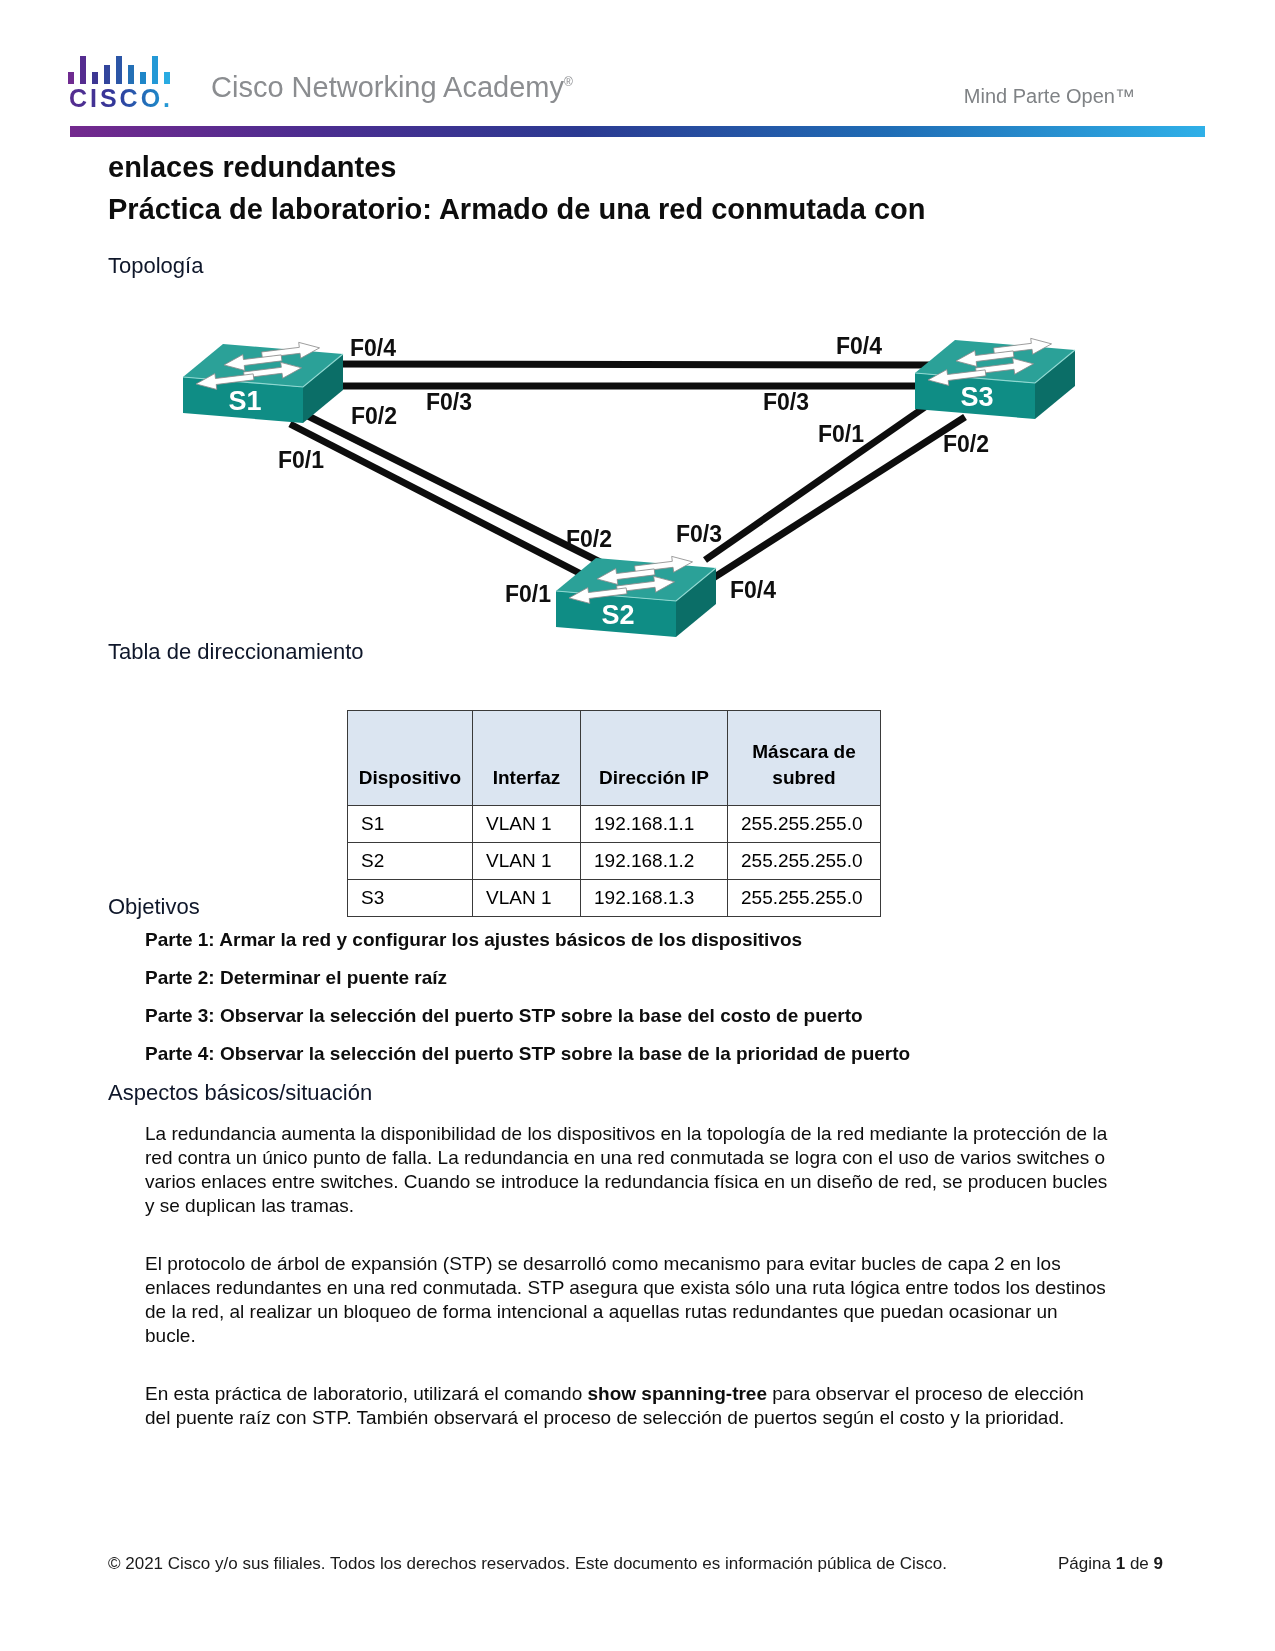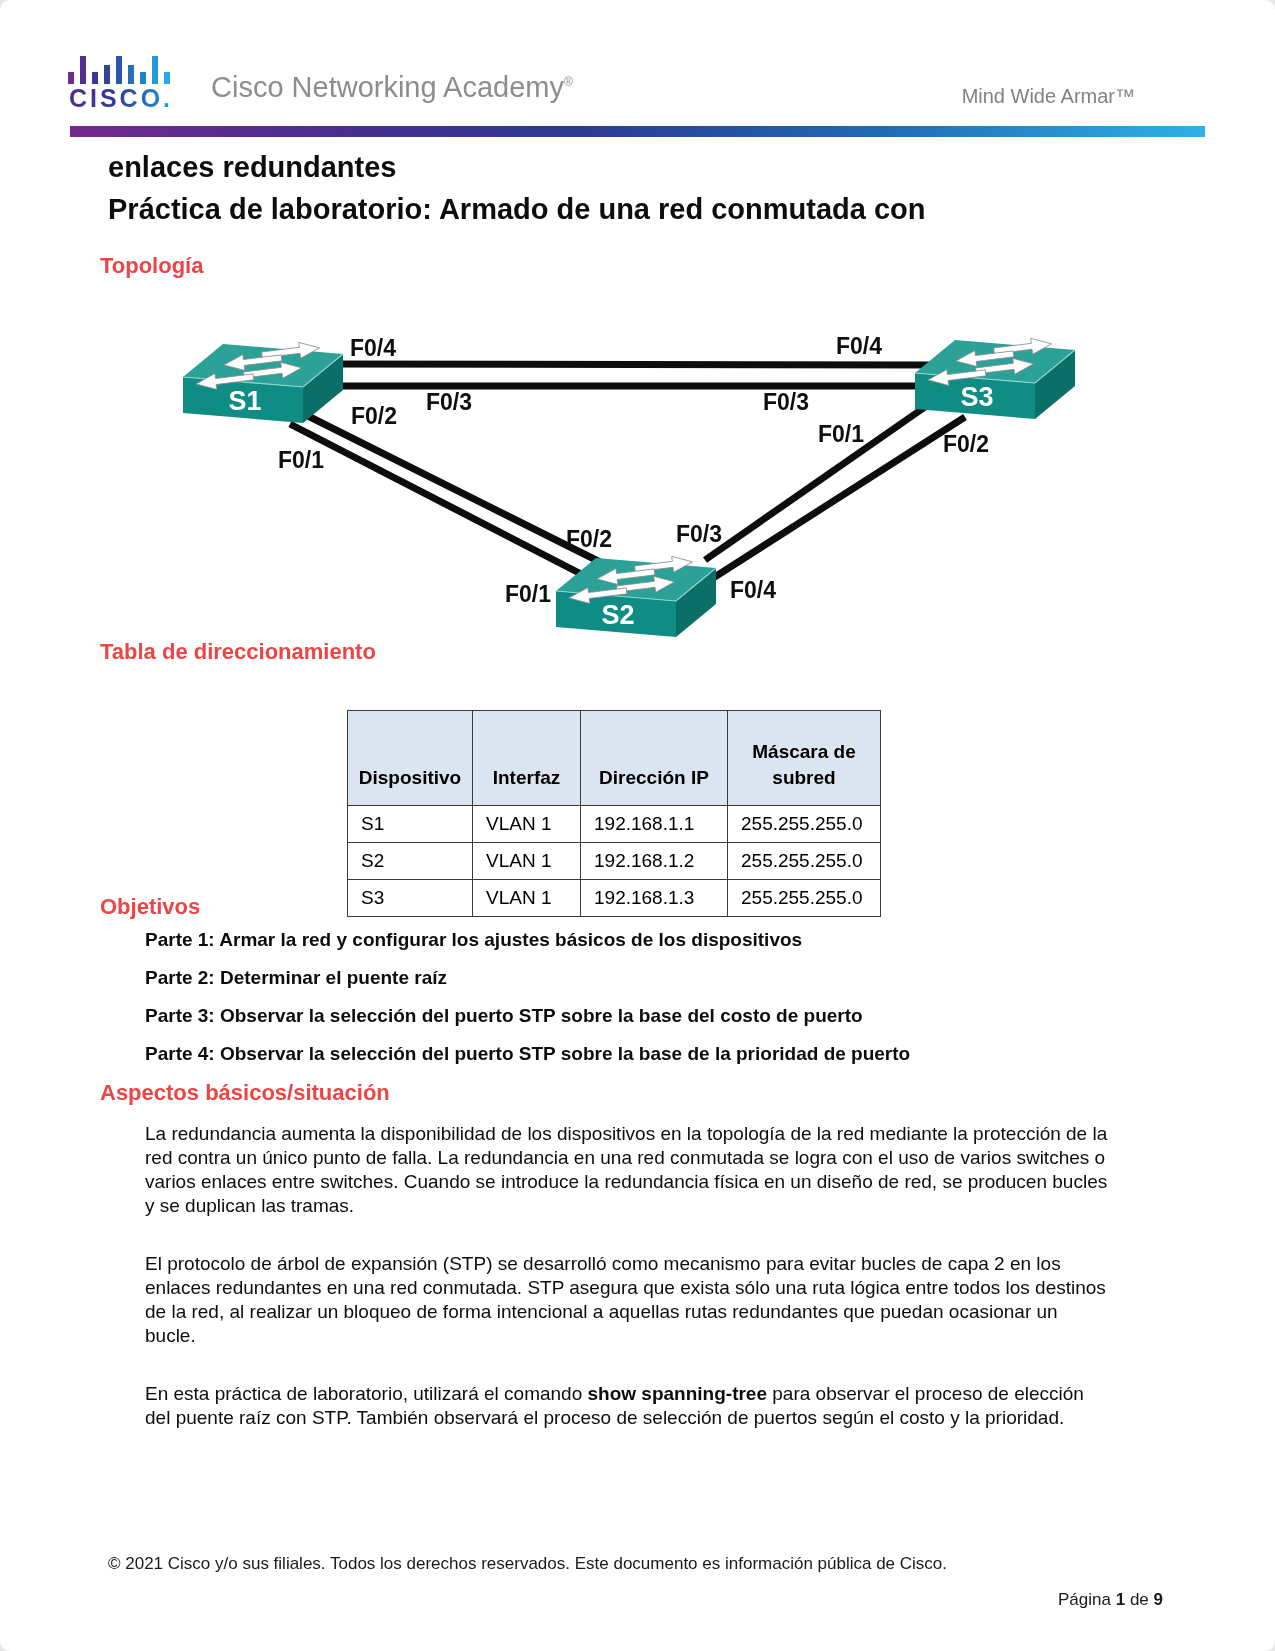--- a/index.html
+++ b/index.html
@@ -1,19 +1,19 @@
 <!DOCTYPE html>
 <html><head>
 <meta charset="utf-8">
 <style>
   * { margin:0; padding:0; box-sizing:border-box; }
   body { background:#e8e8e8; font-family:"Liberation Sans", sans-serif; }
   #page {
     position:relative; width:1275px; height:1651px; background:#ffffff;
-    margin:0 auto; overflow:hidden; color:#000;border-radius:10px;
+    margin:0 auto; overflow:hidden; color:#000;
   }
   
   #logo-bars { position:absolute; left:68px; top:54px; }
   #logo-word {
     position:absolute; left:66px; top:84px; width:110px; text-align:center;
     font-size:25px; font-weight:700; letter-spacing:3px;
     background:linear-gradient(90deg,#5a2b8e 0%,#31389a 45%,#1f7dc2 80%,#29abe2 100%);
     -webkit-background-clip:text; background-clip:text; color:transparent;
   }
   #brand {
@@ -26,21 +26,21 @@
   #gradient-bar {
     position:absolute; left:70px; top:126px; width:1135px; height:11px;
     background:linear-gradient(90deg,#73298e 0%,#4b2d90 22%,#2b3a92 45%,#1f6cb5 72%,#2fb0e8 100%);
   }
   
   #doc-title {
     position:absolute; left:108px; top:146px; width:1020px;
     font-size:29px; font-weight:700; line-height:42px; color:#0d0d0d;
   }
   .h2 {
-    position:absolute; left:100px; font-size:22px; font-weight:700; color:#ef4444;
+    position:absolute; left:108px; font-size:22px; font-weight:400; color:#0f172a;
   }
   #h-topology   { top:253px; }
   #h-addressing { top:639px; }
   #h-objectives { top:894px; }
   #h-background { top:1080px; }
   
   #topology-svg { position:absolute; left:0; top:300px; }
   .port-label { font-size:23px; font-weight:700; fill:#0f0f0f; }
   .switch-label { font-size:27px; font-weight:700; fill:#ffffff; }
   .link { stroke:#0d0d0d; stroke-width:7; fill:none; }
@@ -65,21 +65,21 @@
   }
   #para-1 { top:1122px; }
   #para-2 { top:1252px; }
   #para-3 { top:1382px; }
   .inline-bold { font-weight:700; }
   
   #footer-left {
     position:absolute; left:108px; top:1554px; font-size:17px; color:#1a1a1a;
   }
   #footer-right {
-    position:absolute; right:112px; top:1554px; font-size:17px; color:#1a1a1a;margin-top:36px;
+    position:absolute; right:112px; top:1554px; font-size:17px; color:#1a1a1a;
   }
   .bold { font-weight:700; }
 </style>
 </head>
 <body>
 
 <div id="page">
 
   <svg id="logo-bars" width="102" height="30" viewBox="0 0 102 30">
     <rect x="0" y="18" width="6" height="12" fill="#6f2b90"></rect>
@@ -89,21 +89,21 @@
     <rect x="48" y="2" width="6" height="28" fill="#2b55a6"></rect>
     <rect x="60" y="11" width="6" height="19" fill="#2470b6"></rect>
     <rect x="72" y="18" width="6" height="12" fill="#1e86c8"></rect>
     <rect x="84" y="2" width="6" height="28" fill="#2399d6"></rect>
     <rect x="96" y="18" width="6" height="12" fill="#29abe2"></rect>
   </svg>
   <div id="logo-word">CISCO.</div>
 
   <div id="brand"><span>Cisco Networking Academy</span><sup>®</sup></div>
 
-  <div id="tagline">Mind Wide Armar™</div>
+  <div id="tagline">Mind Parte Open™</div>
 
   <div id="gradient-bar"></div>
 
   <div id="doc-title">
     <div>enlaces redundantes</div>
     <div>Práctica de laboratorio: Armado de una red conmutada con</div>
   </div>
 
   <div id="h-topology" class="h2">Topología</div>
 

